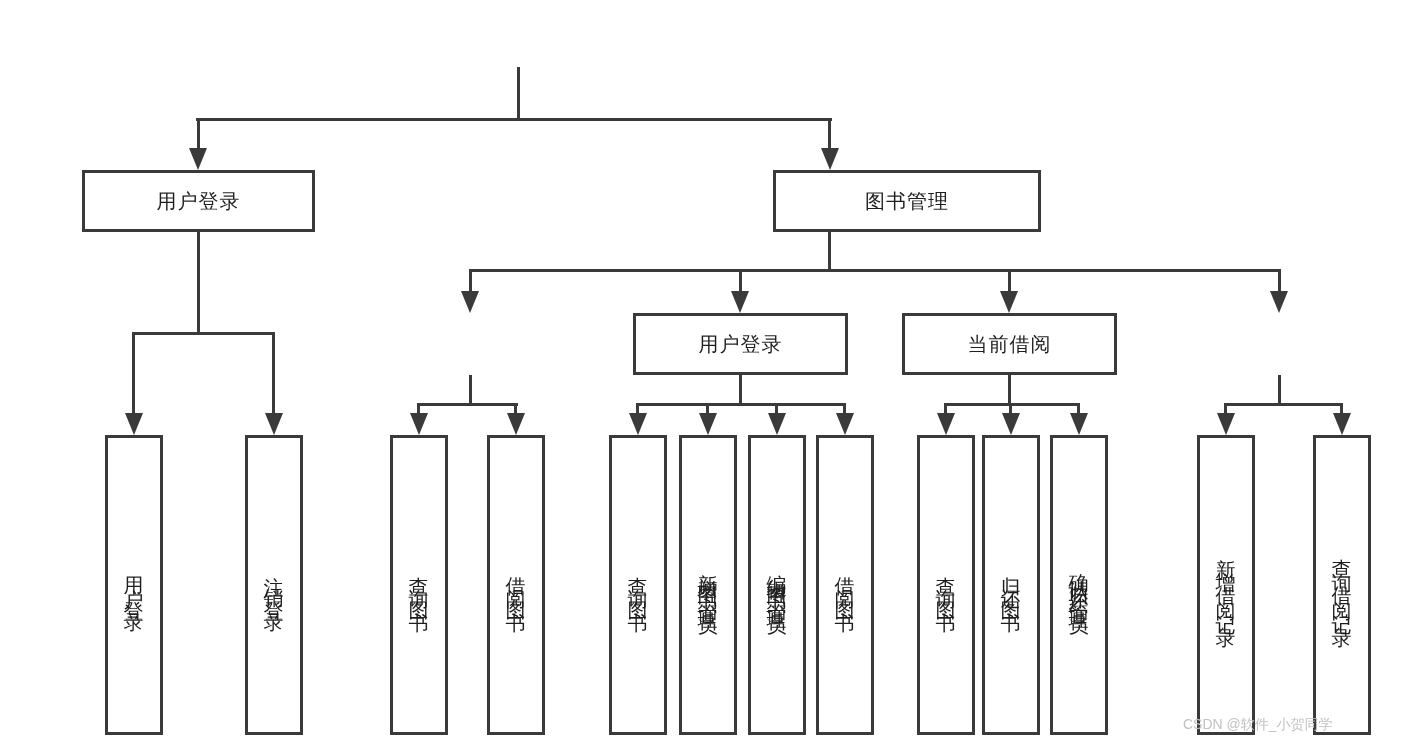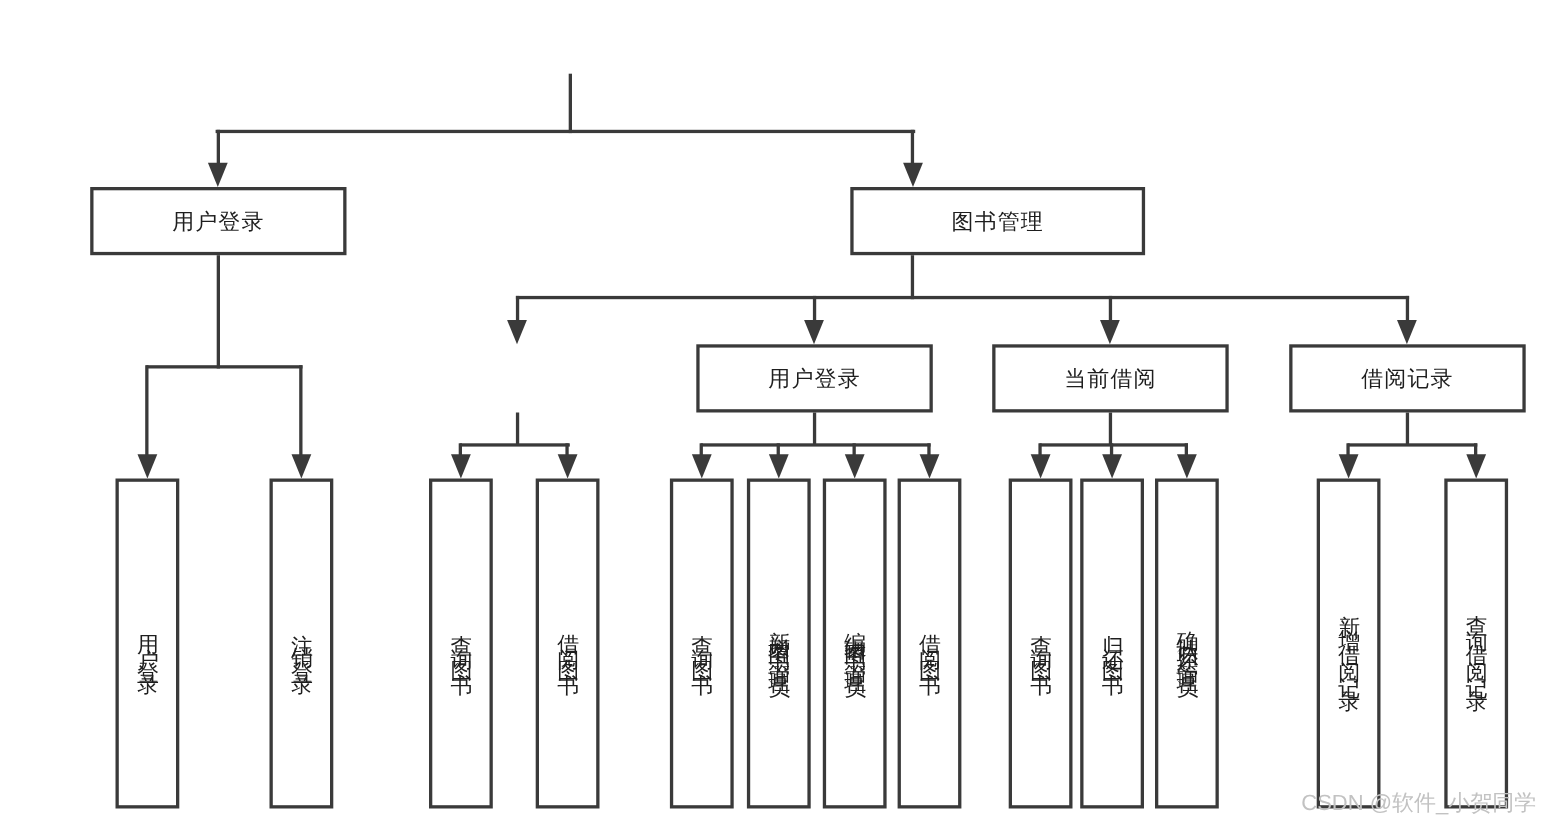--- a/index.html
+++ b/index.html
@@ -41,21 +41,21 @@
     position: absolute;
     width: 0; height: 0;
     border-left: 9px solid transparent;
     border-right: 9px solid transparent;
     border-top: 22px solid #3a3a3a;
   }
   .watermark {
     position: absolute;
     left: 1183px;
     top: 716px;
-    font-size: 20px;
+    font-size: 14px;
     color: #c2c2c2;
     z-index: 5;
     white-space: nowrap;
   }
 </style>
 </head>
 <body>
 
 <div class="canvas">
 
@@ -90,23 +90,20 @@
   <div class="vl" style="left:1008px; top:269px; height:24px;"></div>
   <div class="ah" style="left:1000px; top:291px;"></div>
   <div class="vl" style="left:1278px; top:269px; height:24px;"></div>
   <div class="ah" style="left:1270px; top:291px;"></div>
 
   <div class="box box-h" style="left:633px; top:313px; width:215px; height:62px;">
     <span>用户登录</span>
   </div>
   <div class="box box-h" style="left:902px; top:313px; width:215px; height:62px;">
     <span>当前借阅</span>
-  </div>
-  <div class="box box-h" style="left:1172px; top:313px; width:215px; height:62px;">
-    <span>借阅记录</span>
   </div>
 
   <div class="vl" style="left:469px; top:375px; height:30px;"></div>
   <div class="hl" style="left:418px; top:403px; width:100px;"></div>
   <div class="vl" style="left:417px; top:403px; height:11px;"></div>
   <div class="ah" style="left:410px; top:413px;"></div>
   <div class="vl" style="left:514px; top:403px; height:11px;"></div>
   <div class="ah" style="left:507px; top:413px;"></div>
 
   <div class="vl" style="left:739px; top:375px; height:30px;"></div>

